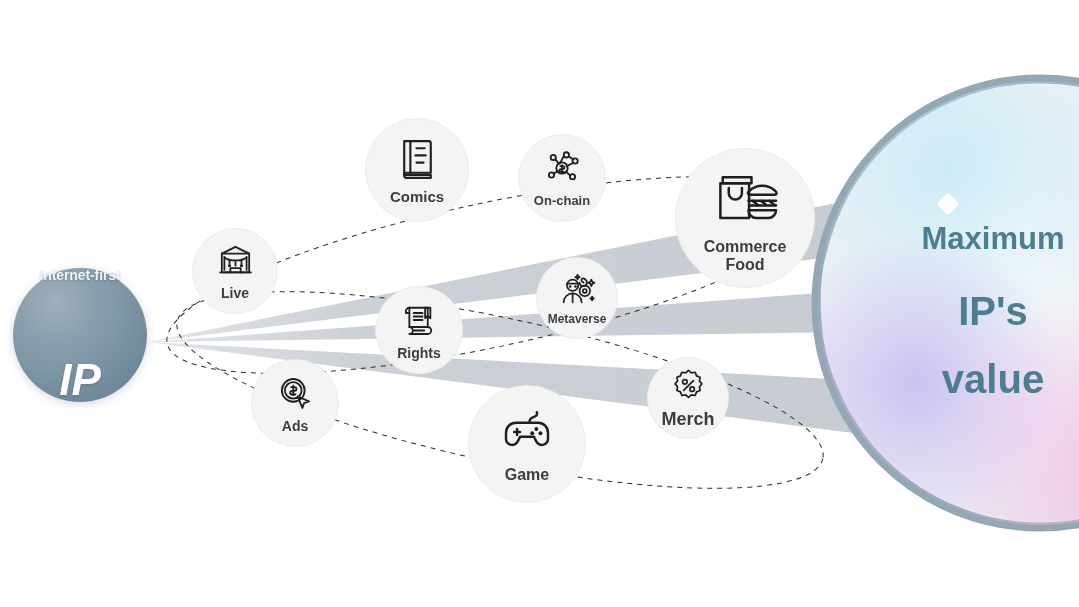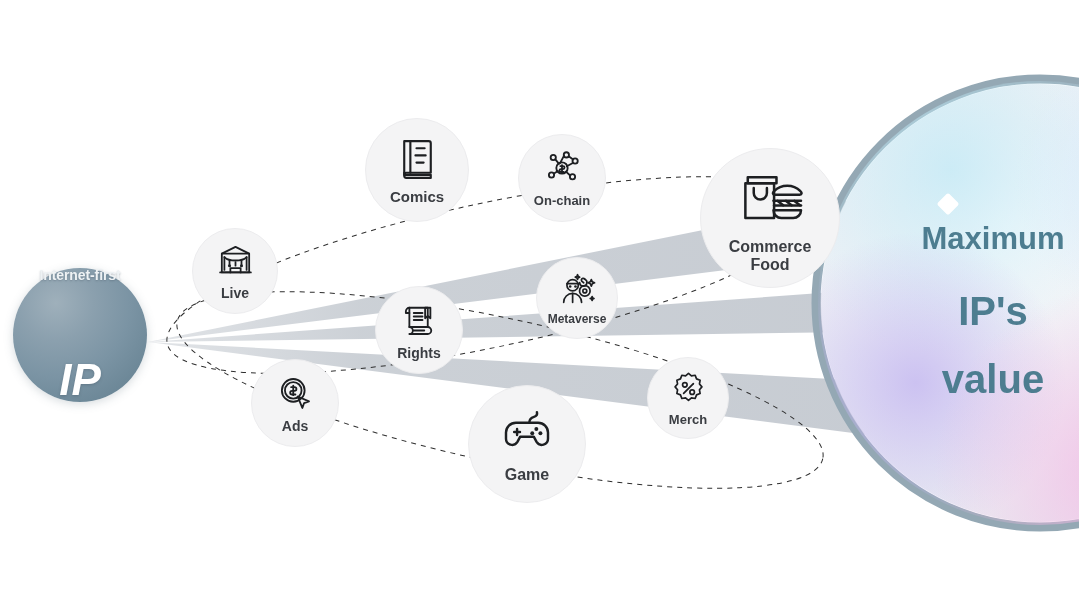--- a/index.html
+++ b/index.html
@@ -228,21 +228,21 @@
       <path fill="none" stroke="#1d1f22" stroke-width="2.1" stroke-linecap="round" stroke-linejoin="round" d="M11 20c4 4 8 4 13 4s9 0 13-4"></path>
       <path fill="none" stroke="#1d1f22" stroke-width="2.1" stroke-linecap="round" stroke-linejoin="round" d="M17 24v4M24 26v4M31 24v4"></path>
       <circle fill="#1d1f22" cx="17" cy="30" r="1.8"></circle>
       <circle fill="#1d1f22" cx="31" cy="30" r="1.8"></circle>
       <path fill="none" stroke="#1d1f22" stroke-width="2.1" stroke-linecap="round" stroke-linejoin="round" d="M18 38v-5h12v5"></path>
       <path fill="none" stroke="#1d1f22" stroke-width="2.1" stroke-linecap="round" stroke-linejoin="round" d="M6 38h36"></path>
     </svg>
         </div>
         <div class="node-label" style="font-size: 14px; margin-top: 5px;">Live</div>
       </div>
-      <div class="node" style="left: 700px; top: 148px; width: 140px; height: 140px;">
+      <div class="node" style="left: 675px; top: 148px; width: 140px; height: 140px;">
         <div class="icon-box">
           <svg width="67" height="67" viewBox="0 0 56 48">
       <path fill="none" stroke="#1d1f22" stroke-width="2.1" stroke-linecap="round" stroke-linejoin="round" d="M7 13h24v29H7z"></path>
       <path fill="none" stroke="#1d1f22" stroke-width="2.1" stroke-linecap="round" stroke-linejoin="round" d="M9 8h24v5H9z"></path>
       <path fill="none" stroke="#1d1f22" stroke-width="2.1" stroke-linecap="round" stroke-linejoin="round" d="M14 17v4a5.5 5.5 0 0 0 11 0v-4"></path>
       <path fill="none" stroke="#1d1f22" stroke-width="2.1" stroke-linecap="round" stroke-linejoin="round" d="M31 19.5c3-3 7.5-4.5 11-4.5s8 1.5 11 4.5c1.4 1.2 1.4 3-.6 3H31.6c-2 0-2-1.8-.6-3z"></path>
       <path fill="none" stroke="#1d1f22" stroke-width="2.1" stroke-linecap="round" stroke-linejoin="round" d="M30.5 27.5h23"></path>
       <path fill="none" stroke="#1d1f22" stroke-width="2.1" stroke-linecap="round" stroke-linejoin="round" d="M31 31.5h22.5"></path>
       <path fill="none" stroke="#1d1f22" stroke-width="2.1" stroke-linecap="round" stroke-linejoin="round" d="M34 27.7l4.6 3.6M41 27.7l4.6 3.6M48 27.7l4.6 3.6"></path>
       <path fill="none" stroke="#1d1f22" stroke-width="2.1" stroke-linecap="round" stroke-linejoin="round" d="M30.5 35.5h23a0 0 0 0 1 0 0 6.5 6.5 0 0 1-6.5 6.5h-10a6.5 6.5 0 0 1-6.5-6.5z"></path>
@@ -310,21 +310,21 @@
       </div>
       <div class="node" style="left: 647px; top: 357px; width: 82px; height: 82px;">
         <div class="icon-box">
           <svg width="39" height="39" viewBox="0 0 48 48">
       <path fill="none" stroke="#1d1f22" stroke-width="2.1" stroke-linecap="round" stroke-linejoin="round" d="M24 5.5l3.6 3 4.6-.8 1.7 4.4 4.4 1.7-.8 4.6 3 3.6-3 3.6.8 4.6-4.4 1.7-1.7 4.4-4.6-.8-3.6 3-3.6-3-4.6.8-1.7-4.4-4.4-1.7.8-4.6-3-3.6 3-3.6-.8-4.6 4.4-1.7 1.7-4.4 4.6.8z"></path>
       <circle fill="none" stroke="#1d1f22" stroke-width="2.1" stroke-linecap="round" stroke-linejoin="round" cx="19.5" cy="19.5" r="2.8"></circle>
       <circle fill="none" stroke="#1d1f22" stroke-width="2.1" stroke-linecap="round" stroke-linejoin="round" cx="28.5" cy="28.5" r="2.8"></circle>
       <path fill="none" stroke="#1d1f22" stroke-width="2.1" stroke-linecap="round" stroke-linejoin="round" d="M30 18L18 30"></path>
     </svg>
         </div>
-        <div class="node-label" style="font-size: 13px; margin-top: 5px;">Merch</div>
+        <div class="node-label" style="font-size: 18px; margin-top: 5px;">Merch</div>
       </div>
     </div>
 
   <div class="layer" id="bubble-text-layer">
     <div class="sparkle" style="left:940px; top:196px; width:16px; height:16px;"></div>
     <div class="bubble-text bt-max" style="left:905px; top:223px; width:176px;">Maximum</div>
     <div class="bubble-text bt-ips" style="left:905px; top:291px; width:176px;">IP's</div>
     <div class="bubble-text bt-value" style="left:905px; top:359px; width:176px;">value</div>
   </div>
 

